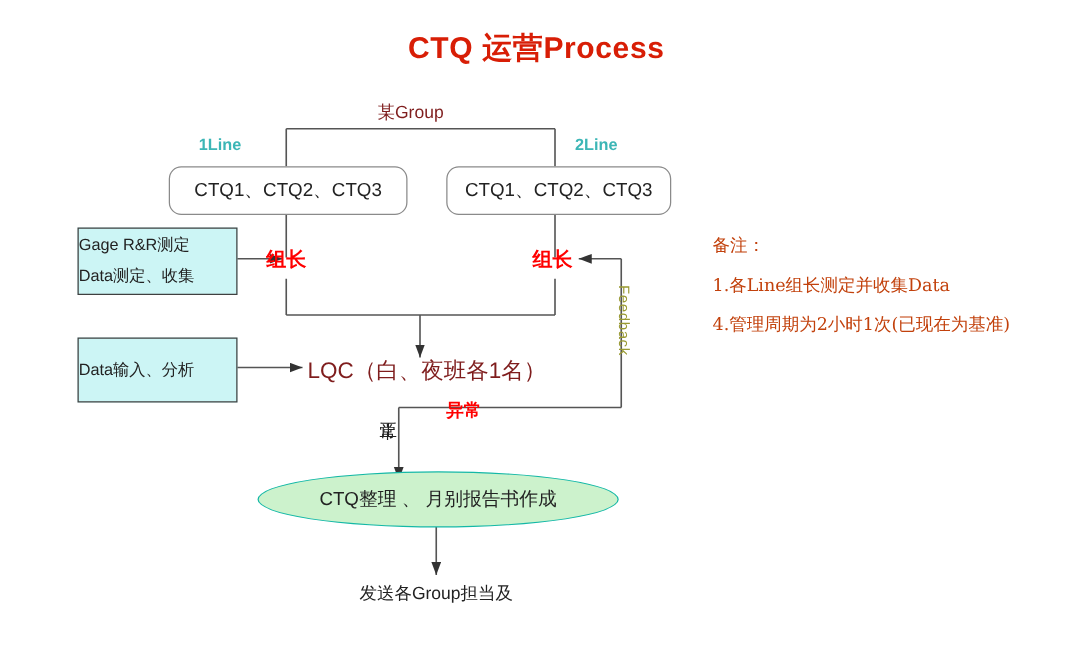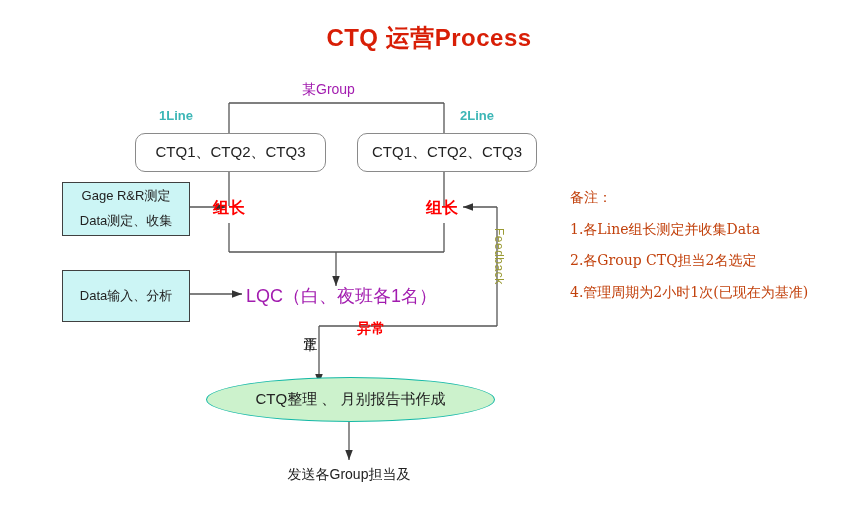--- a/index.html
+++ b/index.html
@@ -27,21 +27,21 @@
     font-size: 24px;
     font-weight: bold;
     color: #d81e06;
     letter-spacing: 0.5px;
     white-space: nowrap;
   }
 
   
   .label {
     font-size: 14px;
-    color: #a21caf;
+    color: #7f1d1d;
     white-space: nowrap;
   }
   .label-red {
     font-size: 16px;
     font-weight: bold;
     color: #ff0000;
     white-space: nowrap;
   }
   .label-teal {
     font-size: 13px;
@@ -62,21 +62,20 @@
     color: #222222;
     white-space: nowrap;
   }
 
   
   .cyan-box {
     border: 1px solid #404040;
     background: #ccf5f5;
     display: flex;
     flex-direction: column;
-    align-items: center;
     justify-content: center;
     font-size: 13px;
     color: #222222;
     line-height: 1.9;
     white-space: nowrap;
   }
 
   
   #ellipse {
     border: 1px solid #14b8a6;
@@ -205,17 +204,16 @@
 
   <div class="abs" id="ellipse" style="left:206px; top:377px; width:287px; height:43px;">CTQ整理 、 月别报告书作成</div>
 
   <div class="abs" id="bottom-caption" style="left:249px; top:464px; width:200px;">
     <div>发送各Group担当及</div>
   </div>
 
   <div class="abs" id="notes" style="left:570px; top:182px;">
     <div>备注：</div>
     <div>1.各Line组长测定并收集Data</div>
-    <div>2.各Group CTQ担当2名选定</div>
     <div>4.管理周期为2小时1次(已现在为基准)</div>
   </div>
 
 </div>
 
 </body></html>

